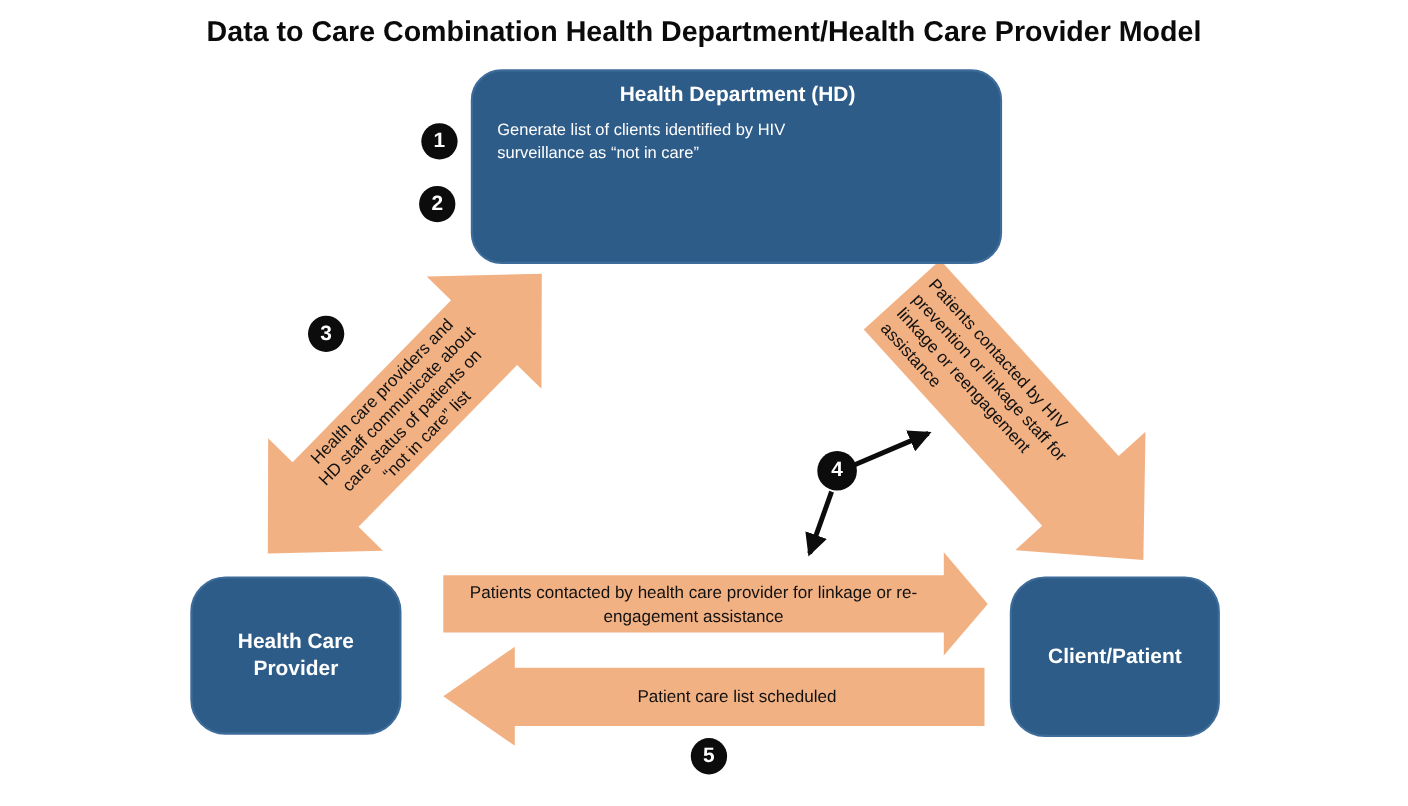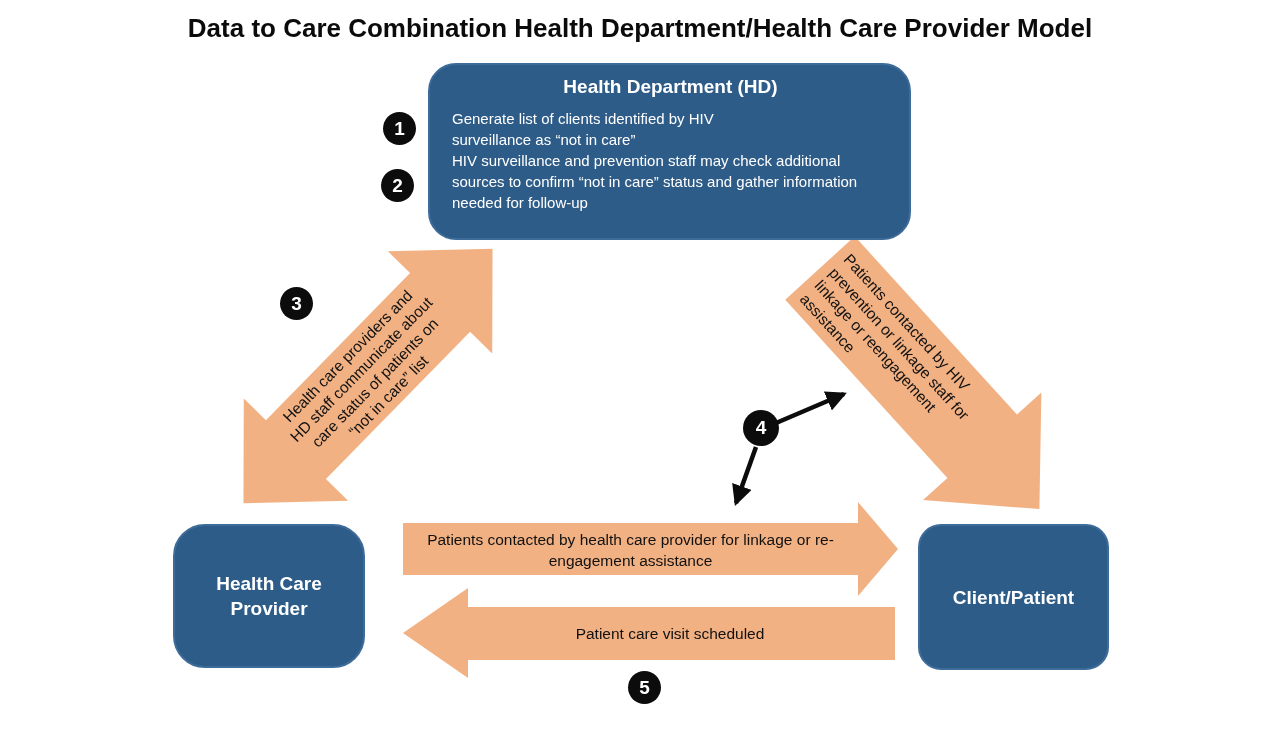--- a/index.html
+++ b/index.html
@@ -23,21 +23,21 @@
     color:#ffffff;
   }
   .hd-box { left:428px; top:63px; width:483px; height:177px; border-radius:28px; padding:11px 20px 10px 22px; }
   .hd-box h2 { margin:0 0 10px 0; font-size:19px; text-align:center; font-weight:bold; color:#fff; }
   .hd-box p { margin:0; font-size:15px; line-height:21px; color:#fff; }
   .hd-box p.p1 { max-width:345px; }
 
   .node-box { border-radius:32px; display:flex; align-items:center; justify-content:center;
     text-align:center; font-size:19px; font-weight:bold; line-height:25px; }
   .provider-box { left:173px; top:524px; width:192px; height:144px; padding:1px 26px; }
-  .client-box  { left:918px; top:524px; width:191px; height:146px; padding:0 20px;border-radius:23px; }
+  .client-box  { left:918px; top:524px; width:191px; height:146px; padding:0 20px; }
 
   .badge {
     width:33px; height:33px; border-radius:50%; background:#0c0c0c; color:#ffffff;
     display:flex; align-items:center; justify-content:center;
     font-size:19px; font-weight:bold;
   }
   .badge.b4 { width:36px; height:36px; }
 
   .arrow-text { color:#111111; }
   .arrow-text-left {
@@ -85,21 +85,20 @@
 
     <polygon class="arrow-orange" points="403,633 468,588 468,607 895,607 895,660 468,660 468,678"></polygon>
 
     <path class="thin-arrow" d="M776 423 L844 394" marker-end="url(#ah)"></path>
     <path class="thin-arrow" d="M756 447 L736 503" marker-end="url(#ah)"></path>
   </svg>
 
   <div class="abs blue-box hd-box">
     <h2>Health Department (HD)</h2>
     <p class="p1">Generate list of clients identified by HIV surveillance as “not in care”</p>
-    <p class="p2">HIV surveillance and prevention staff may check additional sources to confirm “not in care” status and gather information needed for follow-up</p>
   </div>
 
   <div class="abs blue-box node-box provider-box">
     <span>Health Care Provider</span>
   </div>
 
   <div class="abs blue-box node-box client-box">
     <span>Client/Patient</span>
   </div>
 
@@ -115,21 +114,21 @@
     <span>prevention or linkage staff for</span>
     <span>linkage or reengagement</span>
     <span>assistance</span>
   </div>
 
   <div class="abs arrow-text arrow-text-mid">
     <span>Patients contacted by health care provider for linkage or re-engagement assistance</span>
   </div>
 
   <div class="abs arrow-text arrow-text-bottom">
-    <span>Patient care visit scheduled</span>
+    <span>Patient care list scheduled</span>
   </div>
 
   <div class="abs badge" style="left:383px; top:112px;">
     <span>1</span>
   </div>
   <div class="abs badge" style="left:381px; top:169px;">
     <span>2</span>
   </div>
   <div class="abs badge" style="left:280px; top:287px;">
     <span>3</span>

